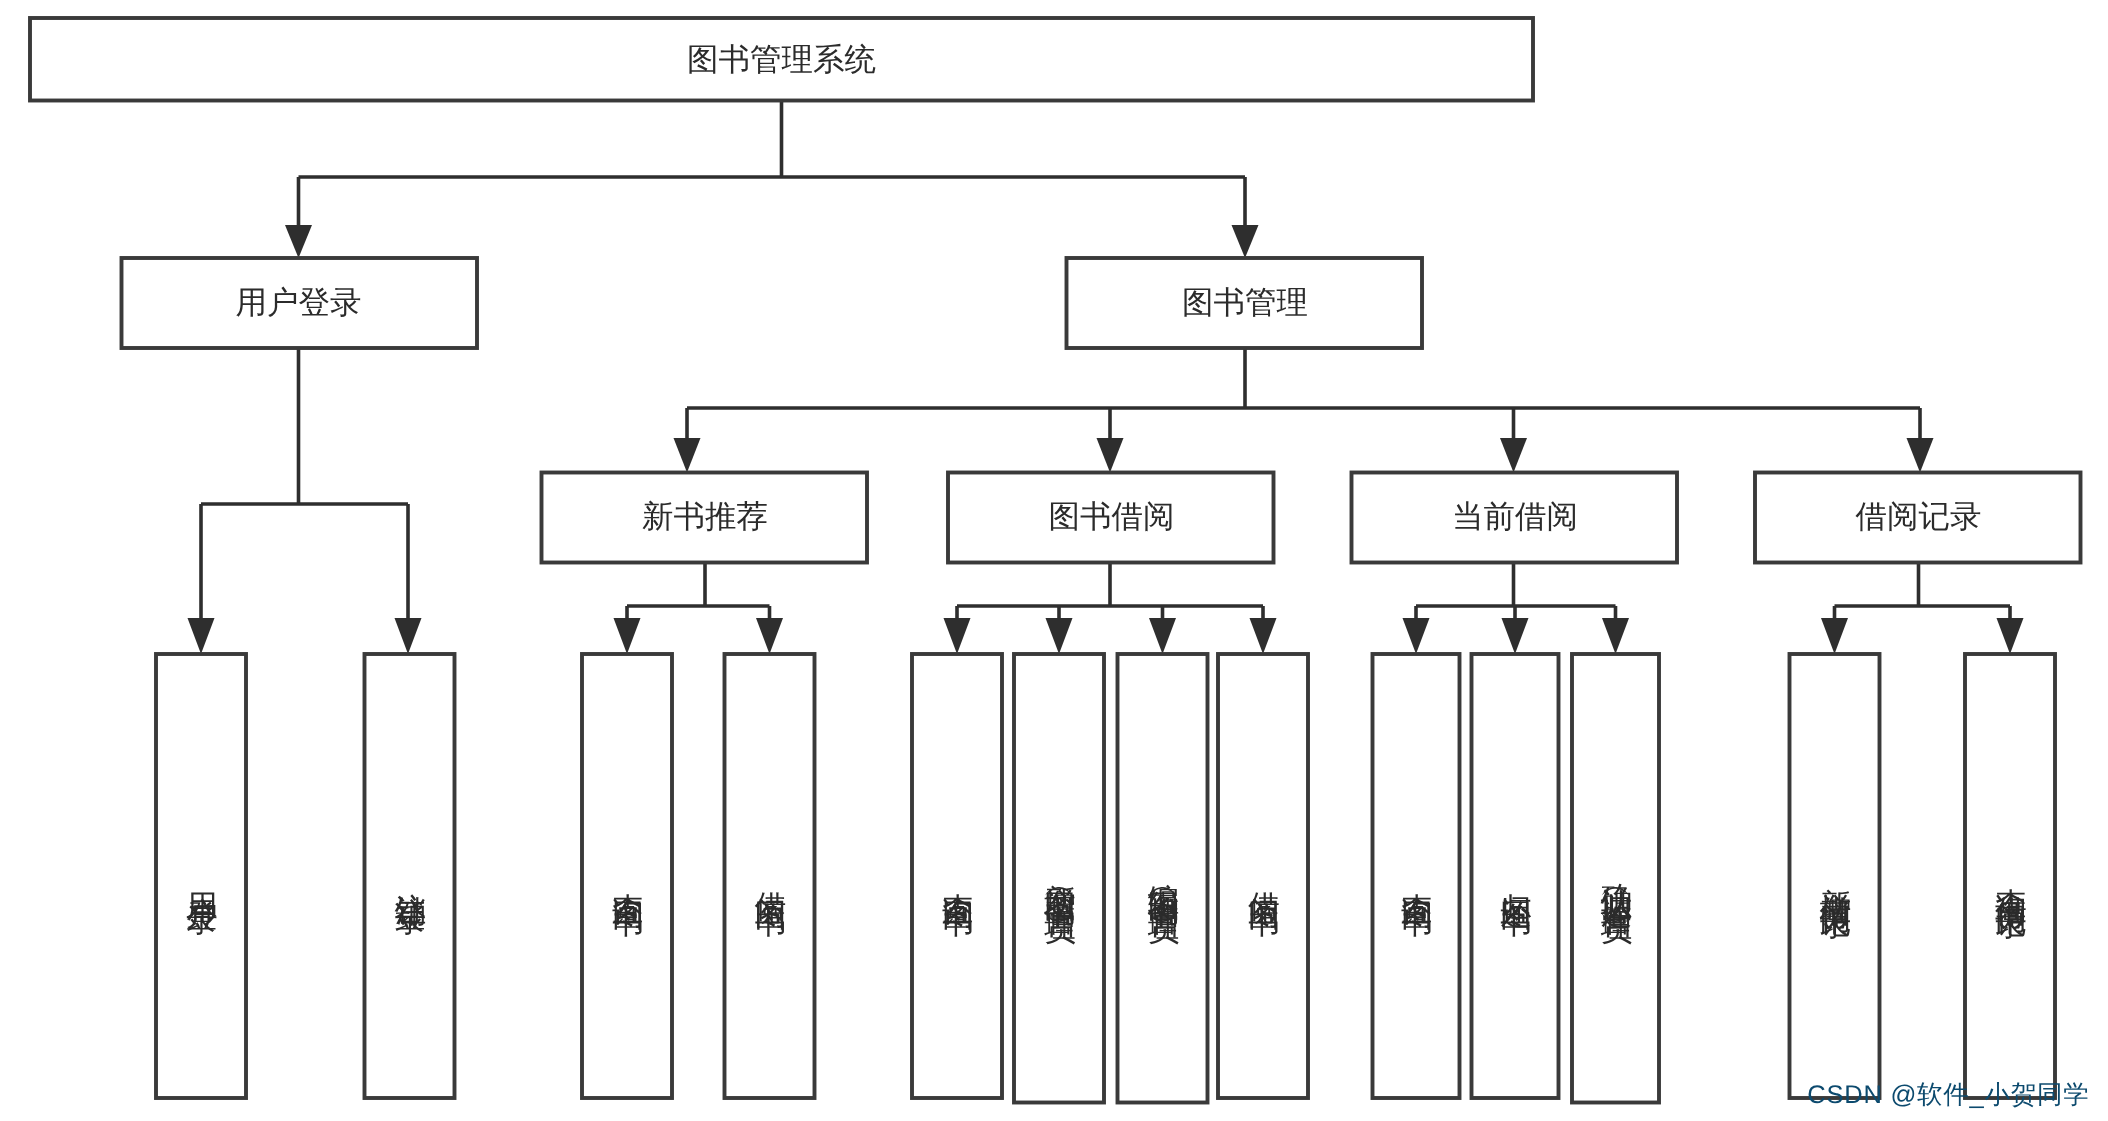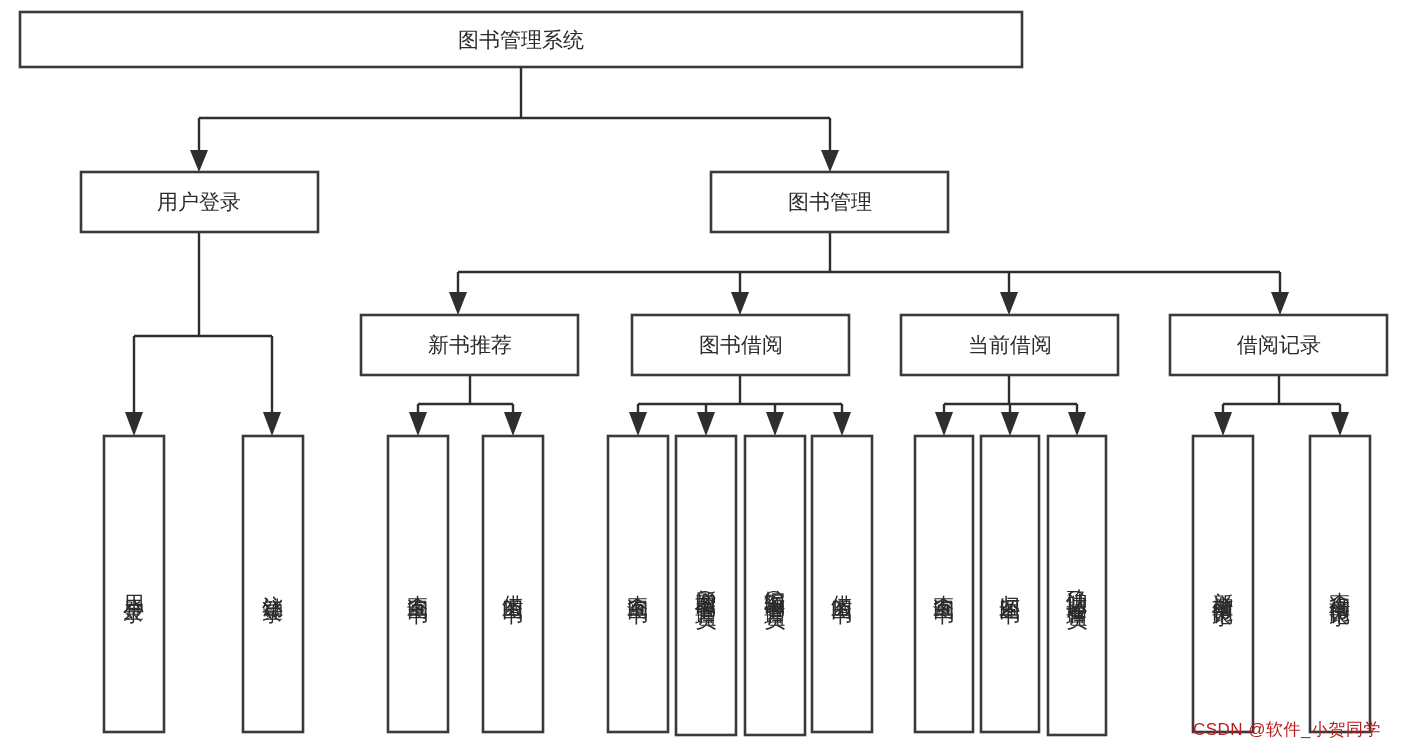--- a/index.html
+++ b/index.html
@@ -57,25 +57,25 @@
     font-size: 21px;
     line-height: 1.02;
     color: #2b2b2b;
     letter-spacing: 3px;
     text-align: center;
     white-space: nowrap;
     user-select: none;
   }
   .watermark {
     position: absolute;
-    right: 24px;
+    right: 12px;
     bottom: 6px;
     font-family: "Liberation Sans", "DejaVu Sans", sans-serif;
     font-size: 17px;
-    color: #b91c1c;
+    color: #0c4a6e;
     letter-spacing: 0.5px;
     user-select: none;
   }
 </style>
 </head>
 <body>
 
 <div id="diagram-root">
 
   <svg id="flow" viewBox="0 0 1405 747">

